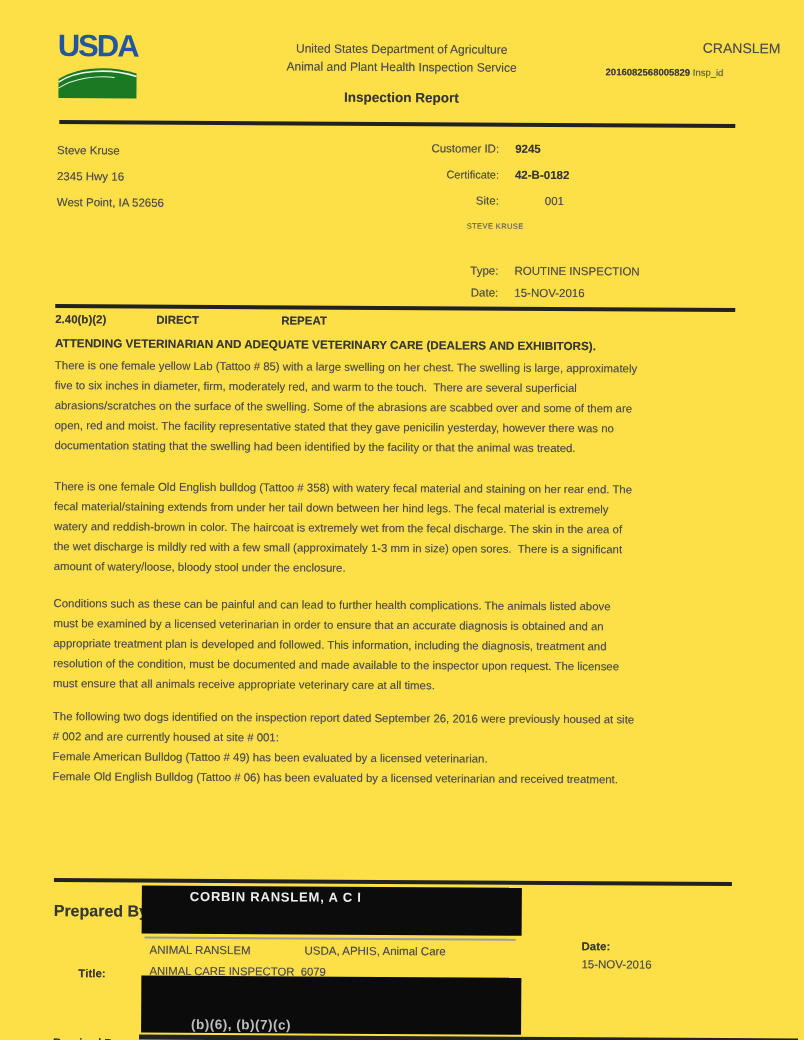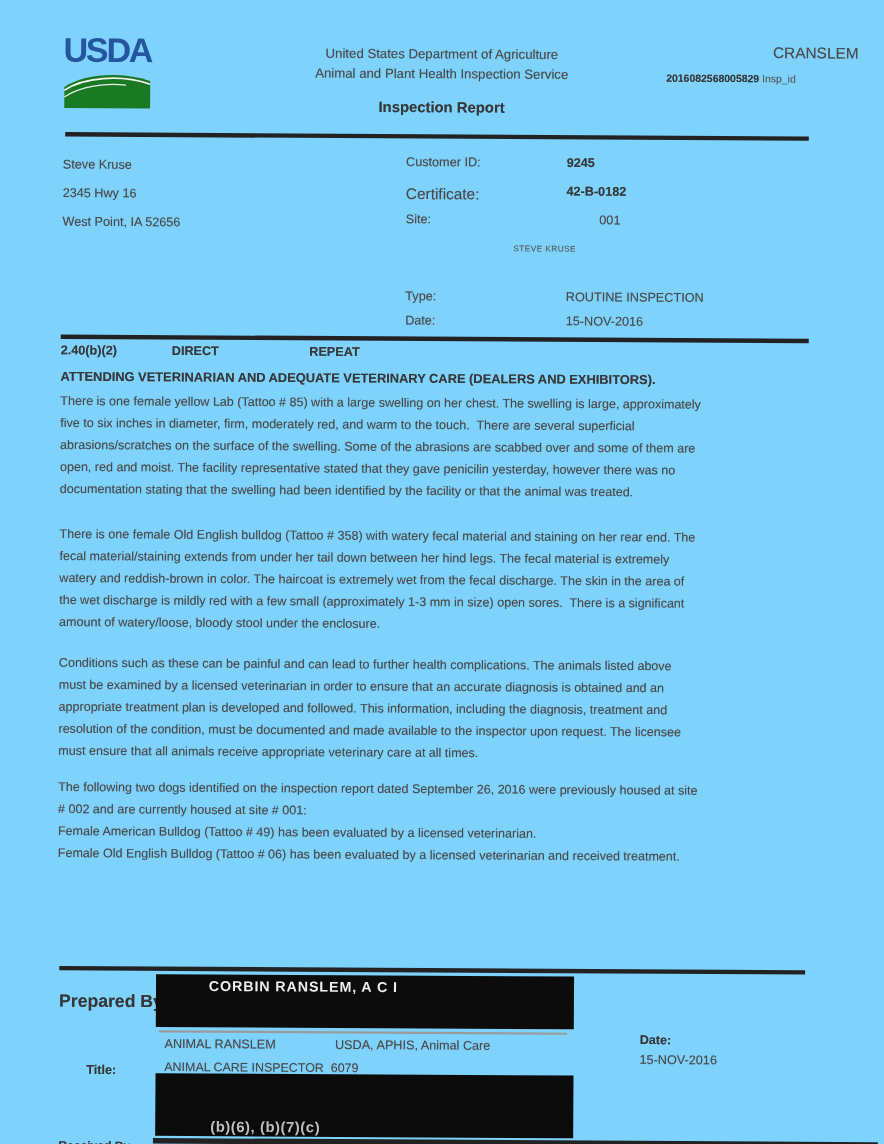--- a/index.html
+++ b/index.html
@@ -1,30 +1,30 @@
 <!DOCTYPE html>
 <html><head>
 <meta charset="utf-8">
 <style>
   * { margin:0; padding:0; box-sizing:border-box; }
   html,body { background:#ffffff; }
   .page {
-    position:relative; width:804px; height:1040px; background:#7dd3fc;
+    position:relative; width:804px; height:1040px; background:#fde047;
     overflow:hidden; font-family:"Liberation Sans", sans-serif;
     filter: blur(0.2px);
   }
   .skew { position:absolute; left:0; top:0; width:804px; height:1040px;
           transform:rotate(0.33deg); transform-origin:40px 0; }
   .abs { position:absolute; }
   .txt { color:#4a4a4a; text-shadow:0 0 0.7px rgba(90,90,90,0.5); }
   .bold { font-weight:bold; color:#373737; text-shadow:0 0 0.6px rgba(60,60,60,0.5); }
   .ctr { text-align:center; }
   .rule { background:#222222; }
   .pline { height:20px; font-size:11.4px; white-space:pre; }
-  .rlabel { }
+  .rlabel { text-align:right; }
   .pre { white-space:pre; }
 </style>
 </head>
 <body>
 
 <div class="page">
   <div class="skew">
 
     <div class="abs" style="left:58px; top:30px; width:82px; height:74px;">
       <div style="font-size:31px; font-weight:bold; color:#2456a0; letter-spacing:-2px; line-height:32px;">USDA</div>
@@ -49,21 +49,21 @@
 
     <div class="abs txt" style="left:58px; top:137px; font-size:11.5px; line-height:26px;">
       <div>Steve Kruse</div>
       <div>2345 Hwy 16</div>
       <div>West Point, IA 52656</div>
     </div>
 
     <div class="abs txt rlabel" style="left:370px; top:140px; width:130px; font-size:11.5px;">Customer ID:</div>
     <div class="abs bold" style="left:516px; top:140px; font-size:11.5px;">9245</div>
 
-    <div class="abs txt rlabel" style="left:370px; top:166px; width:130px; font-size:14px;">Certificate:</div>
+    <div class="abs txt rlabel" style="left:370px; top:166px; width:130px; font-size:11px;">Certificate:</div>
     <div class="abs bold" style="left:516px; top:166px; font-size:11.5px;">42-B-0182</div>
 
     <div class="abs txt rlabel" style="left:370px; top:192px; width:130px; font-size:11.5px;">Site:</div>
     <div class="abs txt" style="left:516px; top:192px; font-size:11.5px;padding-left:30px;">001</div>
 
     <div class="abs txt" style="left:468px; top:219px; font-size:7.5px; letter-spacing:0.4px; color:#5d5d5d;">STEVE KRUSE</div>
 
     <div class="abs txt rlabel" style="left:370px; top:262px; width:130px; font-size:11.5px;">Type:</div>
     <div class="abs txt" style="left:516px; top:262px; font-size:11.5px;">ROUTINE INSPECTION</div>
 

